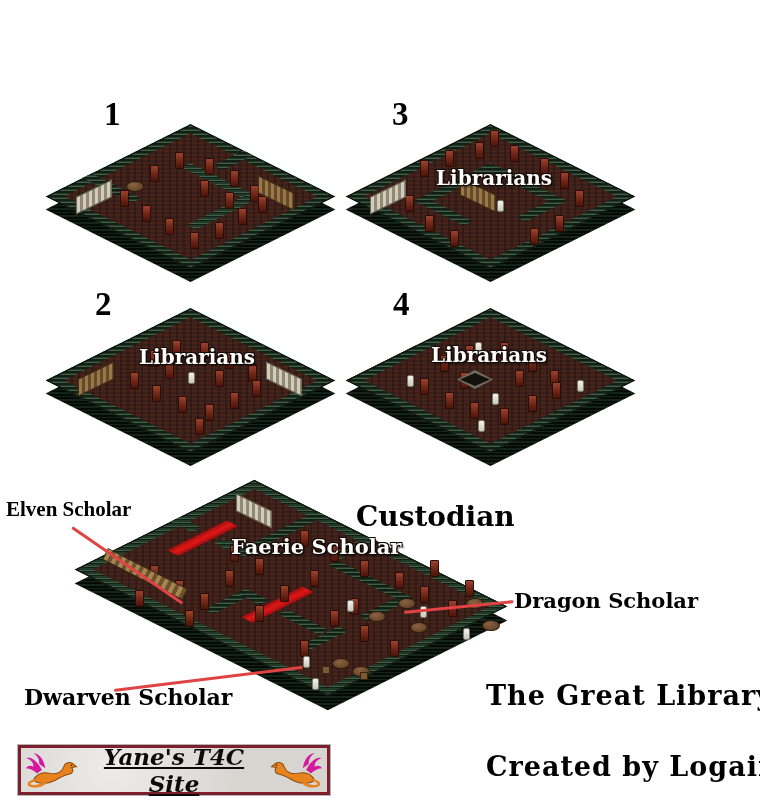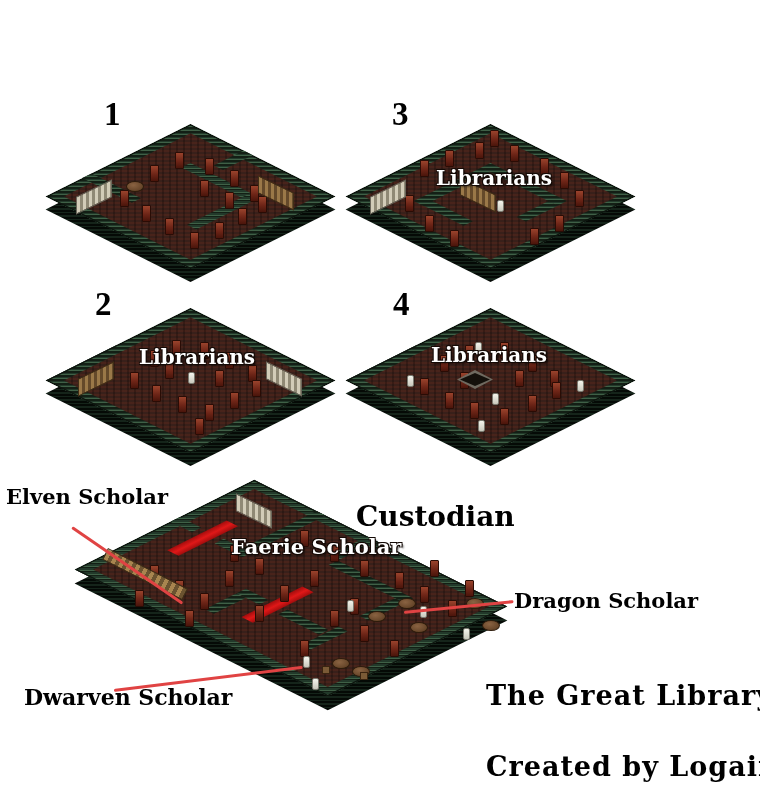--- a/index.html
+++ b/index.html
@@ -66,21 +66,21 @@
   .lbl.white{color:#fff;font-size:20px;
     text-shadow:-1px -1px 0 #140a06,1px -1px 0 #140a06,-1px 1px 0 #140a06,1px 1px 0 #140a06,2px 2px 2px rgba(0,0,0,.55);}
   .lbl.black{color:#000;}
   .num{position:absolute;font-family:"Liberation Serif",serif;font-weight:bold;font-size:33px;color:#000;z-index:8;}
   #num1{left:104px;top:96px;} #num3{left:392px;top:96px;}
   #num2{left:95px;top:286px;} #num4{left:393px;top:286px;}
   #lbl-custodian{left:436px;top:166px;}
   #lbl-filandrius{left:139px;top:345px;}
   #lbl-librarians{left:431px;top:343px;}
   #lbl-faerie{left:231px;top:534px;font-size:21px;}
-  #lbl-elven{left:6px;top:484px;font-size:21px;}
+  #lbl-elven{left:6px;top:497px;font-size:21px;font-family:Liberation Serif, serif;}
   #lbl-basement{left:356px;top:500px;font-size:28px;}
   #lbl-dragon{left:514px;top:588px;font-size:21px;}
   #lbl-dwarven{left:24px;top:684px;font-size:22px;}
   #lbl-title{left:486px;top:680px;font-size:27px;letter-spacing:1px;}
   #lbl-credit{left:486px;top:751px;font-size:27px;letter-spacing:1px;}
   .ann-line{position:absolute;height:3px;background:#e04343;transform-origin:0 50%;z-index:7;border-radius:2px;}
   #line-elven{left:72px;top:526px;width:134px;transform:rotate(34.5deg);}
   #line-dragon{left:404px;top:611px;width:110px;transform:rotate(-5.7deg);}
   #line-dwarven{left:114px;top:689px;width:190px;transform:rotate(-7deg);}
 
@@ -166,20 +166,37 @@
     <div class="lbl black" id="lbl-dragon">Dragon Scholar</div>
     <div class="lbl black" id="lbl-dwarven">Dwarven Scholar</div>
     <div class="ann-line" id="line-elven"></div>
     <div class="ann-line" id="line-dragon"></div>
     <div class="ann-line" id="line-dwarven"></div>
   </div>
 
   <div class="lbl black" id="lbl-title">The Great Library</div>
   <div class="lbl black" id="lbl-credit">Created by Logain</div>
 
+  <div class="site-banner">
+    <svg class="dragon" viewBox="0 0 64 44">
+      <path d="M20 22 C14 10 6 6 2 8 C8 10 10 14 10 18 C6 16 3 17 1 20 C7 20 12 24 14 26 Z" fill="#d5189e"></path>
+      <path d="M24 20 C22 8 16 2 10 2 C16 6 17 10 17 15 Z" fill="#d5189e"></path>
+      <path d="M10 34 C14 26 22 24 30 26 C38 28 44 24 46 18 C47 14 52 12 56 14 L61 18 L55 19 C58 22 57 26 52 27 C46 28 40 32 34 35 C26 39 16 39 10 34 Z" fill="#e8821e" stroke="#8a4a0c" stroke-width="1.2"></path>
+      <path d="M12 34 C4 36 2 40 8 41 C14 42 20 40 24 37" fill="none" stroke="#e8821e" stroke-width="3"></path>
+      <circle cx="55" cy="16.5" r="0.9" fill="#301505"></circle>
+    </svg>
+    <span class="site-banner-text">Yane's T4C Site</span>
+    <svg class="dragon flip" viewBox="0 0 64 44">
+      <path d="M20 22 C14 10 6 6 2 8 C8 10 10 14 10 18 C6 16 3 17 1 20 C7 20 12 24 14 26 Z" fill="#d5189e"></path>
+      <path d="M24 20 C22 8 16 2 10 2 C16 6 17 10 17 15 Z" fill="#d5189e"></path>
+      <path d="M10 34 C14 26 22 24 30 26 C38 28 44 24 46 18 C47 14 52 12 56 14 L61 18 L55 19 C58 22 57 26 52 27 C46 28 40 32 34 35 C26 39 16 39 10 34 Z" fill="#e8821e" stroke="#8a4a0c" stroke-width="1.2"></path>
+      <path d="M12 34 C4 36 2 40 8 41 C14 42 20 40 24 37" fill="none" stroke="#e8821e" stroke-width="3"></path>
+      <circle cx="55" cy="16.5" r="0.9" fill="#301505"></circle>
+    </svg>
+  </div>
 <div class="pillar" style="left: 150px; top: 165px;"></div>
     <div class="pillar" style="left: 175px; top: 152px;"></div>
     <div class="pillar" style="left: 205px; top: 158px;"></div>
     <div class="pillar" style="left: 230px; top: 170px;"></div>
     <div class="pillar" style="left: 250px; top: 185px;"></div>
     <div class="pillar" style="left: 120px; top: 190px;"></div>
     <div class="pillar" style="left: 142px; top: 205px;"></div>
     <div class="pillar" style="left: 165px; top: 218px;"></div>
     <div class="pillar" style="left: 190px; top: 232px;"></div>
     <div class="pillar" style="left: 215px; top: 222px;"></div>

